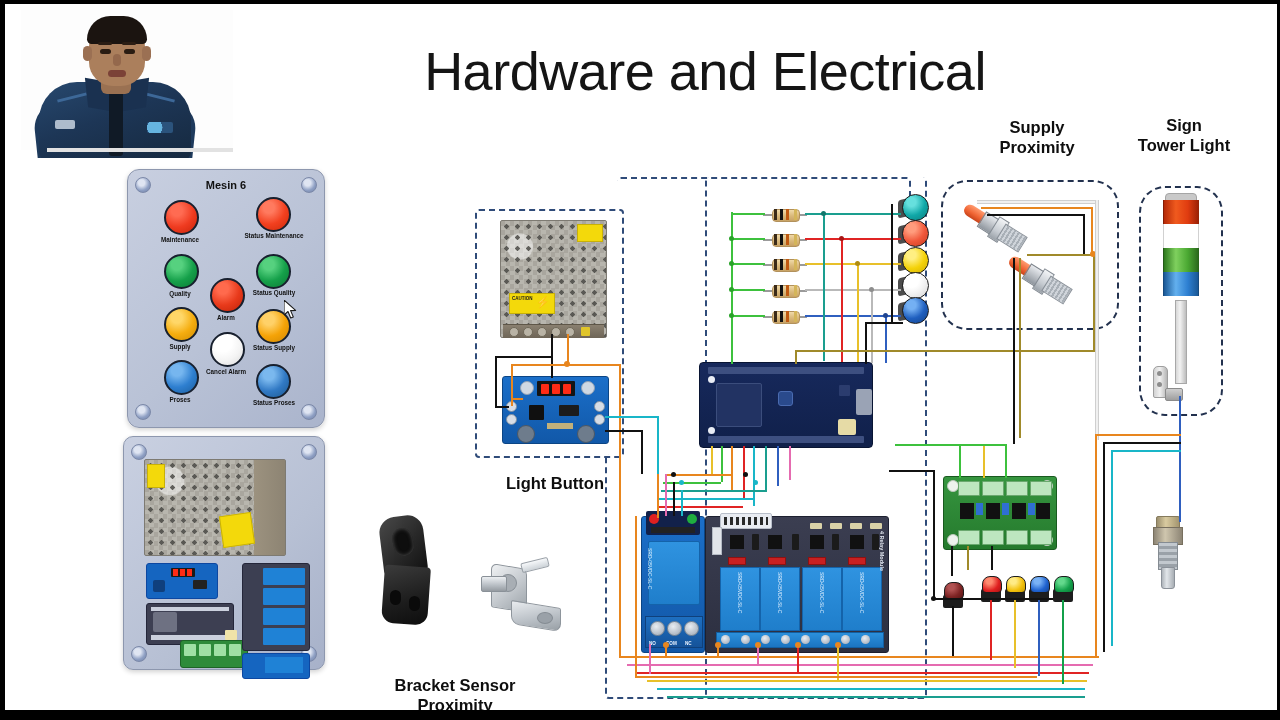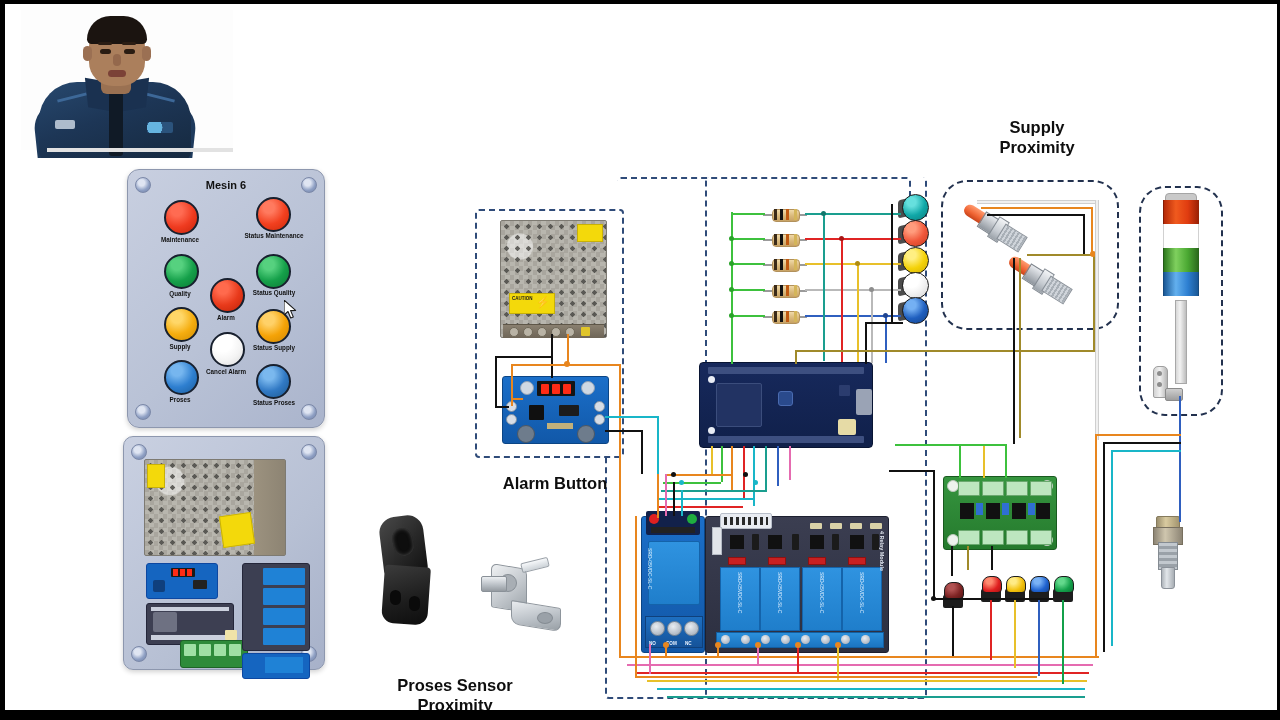--- a/index.html
+++ b/index.html
@@ -130,20 +130,21 @@
   .lamp{position:absolute;width:20px;height:26px;}
   .lamp .dome{position:absolute;left:1px;top:0;width:18px;height:15px;border-radius:8px 8px 4px 4px;border:1px solid #1c1c1c;}
   .lamp .base{position:absolute;left:0px;top:13px;width:20px;height:13px;background:#1d1d1d;border-radius:2px;}
 </style>
 </head>
 <body>
 
 <div id="stage">
   <div id="slide">
 
+    <div id="title">Hardware and Electrical</div>
 
     <div id="cam">
       <div class="backboard"></div>
       <div class="person">
         <div class="shoulderL"></div>
         <div class="shoulderR"></div>
         <div class="torso"></div>
         <div class="stripeL"></div>
         <div class="stripeR"></div>
         <div class="badge1"></div>
@@ -250,22 +251,26 @@
     <div class="dashbox" style="left:612px;top:173px;width:292px;height:25px;border-bottom:none;border-left:none;"></div>
     <div class="dashbox" style="left:700px;top:173px;width:218px;height:520px;border-top:none;"></div>
     <div class="dashbox" style="left:600px;top:450px;width:320px;height:243px;border-top:none;border-right:none;"></div>
     <div class="dashbox-round" style="left:936px;top:176px;width:174px;height:146px;"></div>
     <div class="dashbox-round" style="left:1134px;top:182px;width:80px;height:226px;"></div>
 
     <div class="bigLabel" style="left:962px;top:114px;width:140px;">
       <span style="white-space:pre-line;">Supply
 Proximity</span>
     </div>
-    <div class="bigLabel" style="left:470px;top:470px;width:160px;">Alarm Button</div>
-    <div class="bigLabel" style="left:360px;top:672px;width:180px;white-space:pre-line;">Proses Sensor
+    <div class="bigLabel" style="left:1106px;top:112px;width:146px;">
+      <span style="white-space:pre-line;">Sign
+Tower Light</span>
+    </div>
+    <div class="bigLabel" style="left:470px;top:470px;width:160px;">Light Button</div>
+    <div class="bigLabel" style="left:360px;top:672px;width:180px;white-space:pre-line;">Bracket Sensor
 Proximity</div>
 
     <div class="psu-photo" style="left:495px;top:216px;width:105px;height:116px;">
       <div class="psu-holes"></div>
       <div class="psu-caution" style="right:3px;top:3px;width:24px;height:16px;"></div>
       <div class="psu-caution" style="left:8px;top:72px;width:44px;height:19px;">
         <span style="font-size:4.5px;font-weight:bold;color:#1a1a1a;position:absolute;left:2px;top:2px;">CAUTION</span>
         <span style="position:absolute;left:26px;top:3px;font-size:11px;color:#c81d0b;line-height:1;">⚡</span>
       </div>
       <div style="position:absolute;left:2px;bottom:-1px;width:101px;height:13px;background:linear-gradient(180deg,#8a8070,#6e6557);border-top:1px solid #5e5648;">

